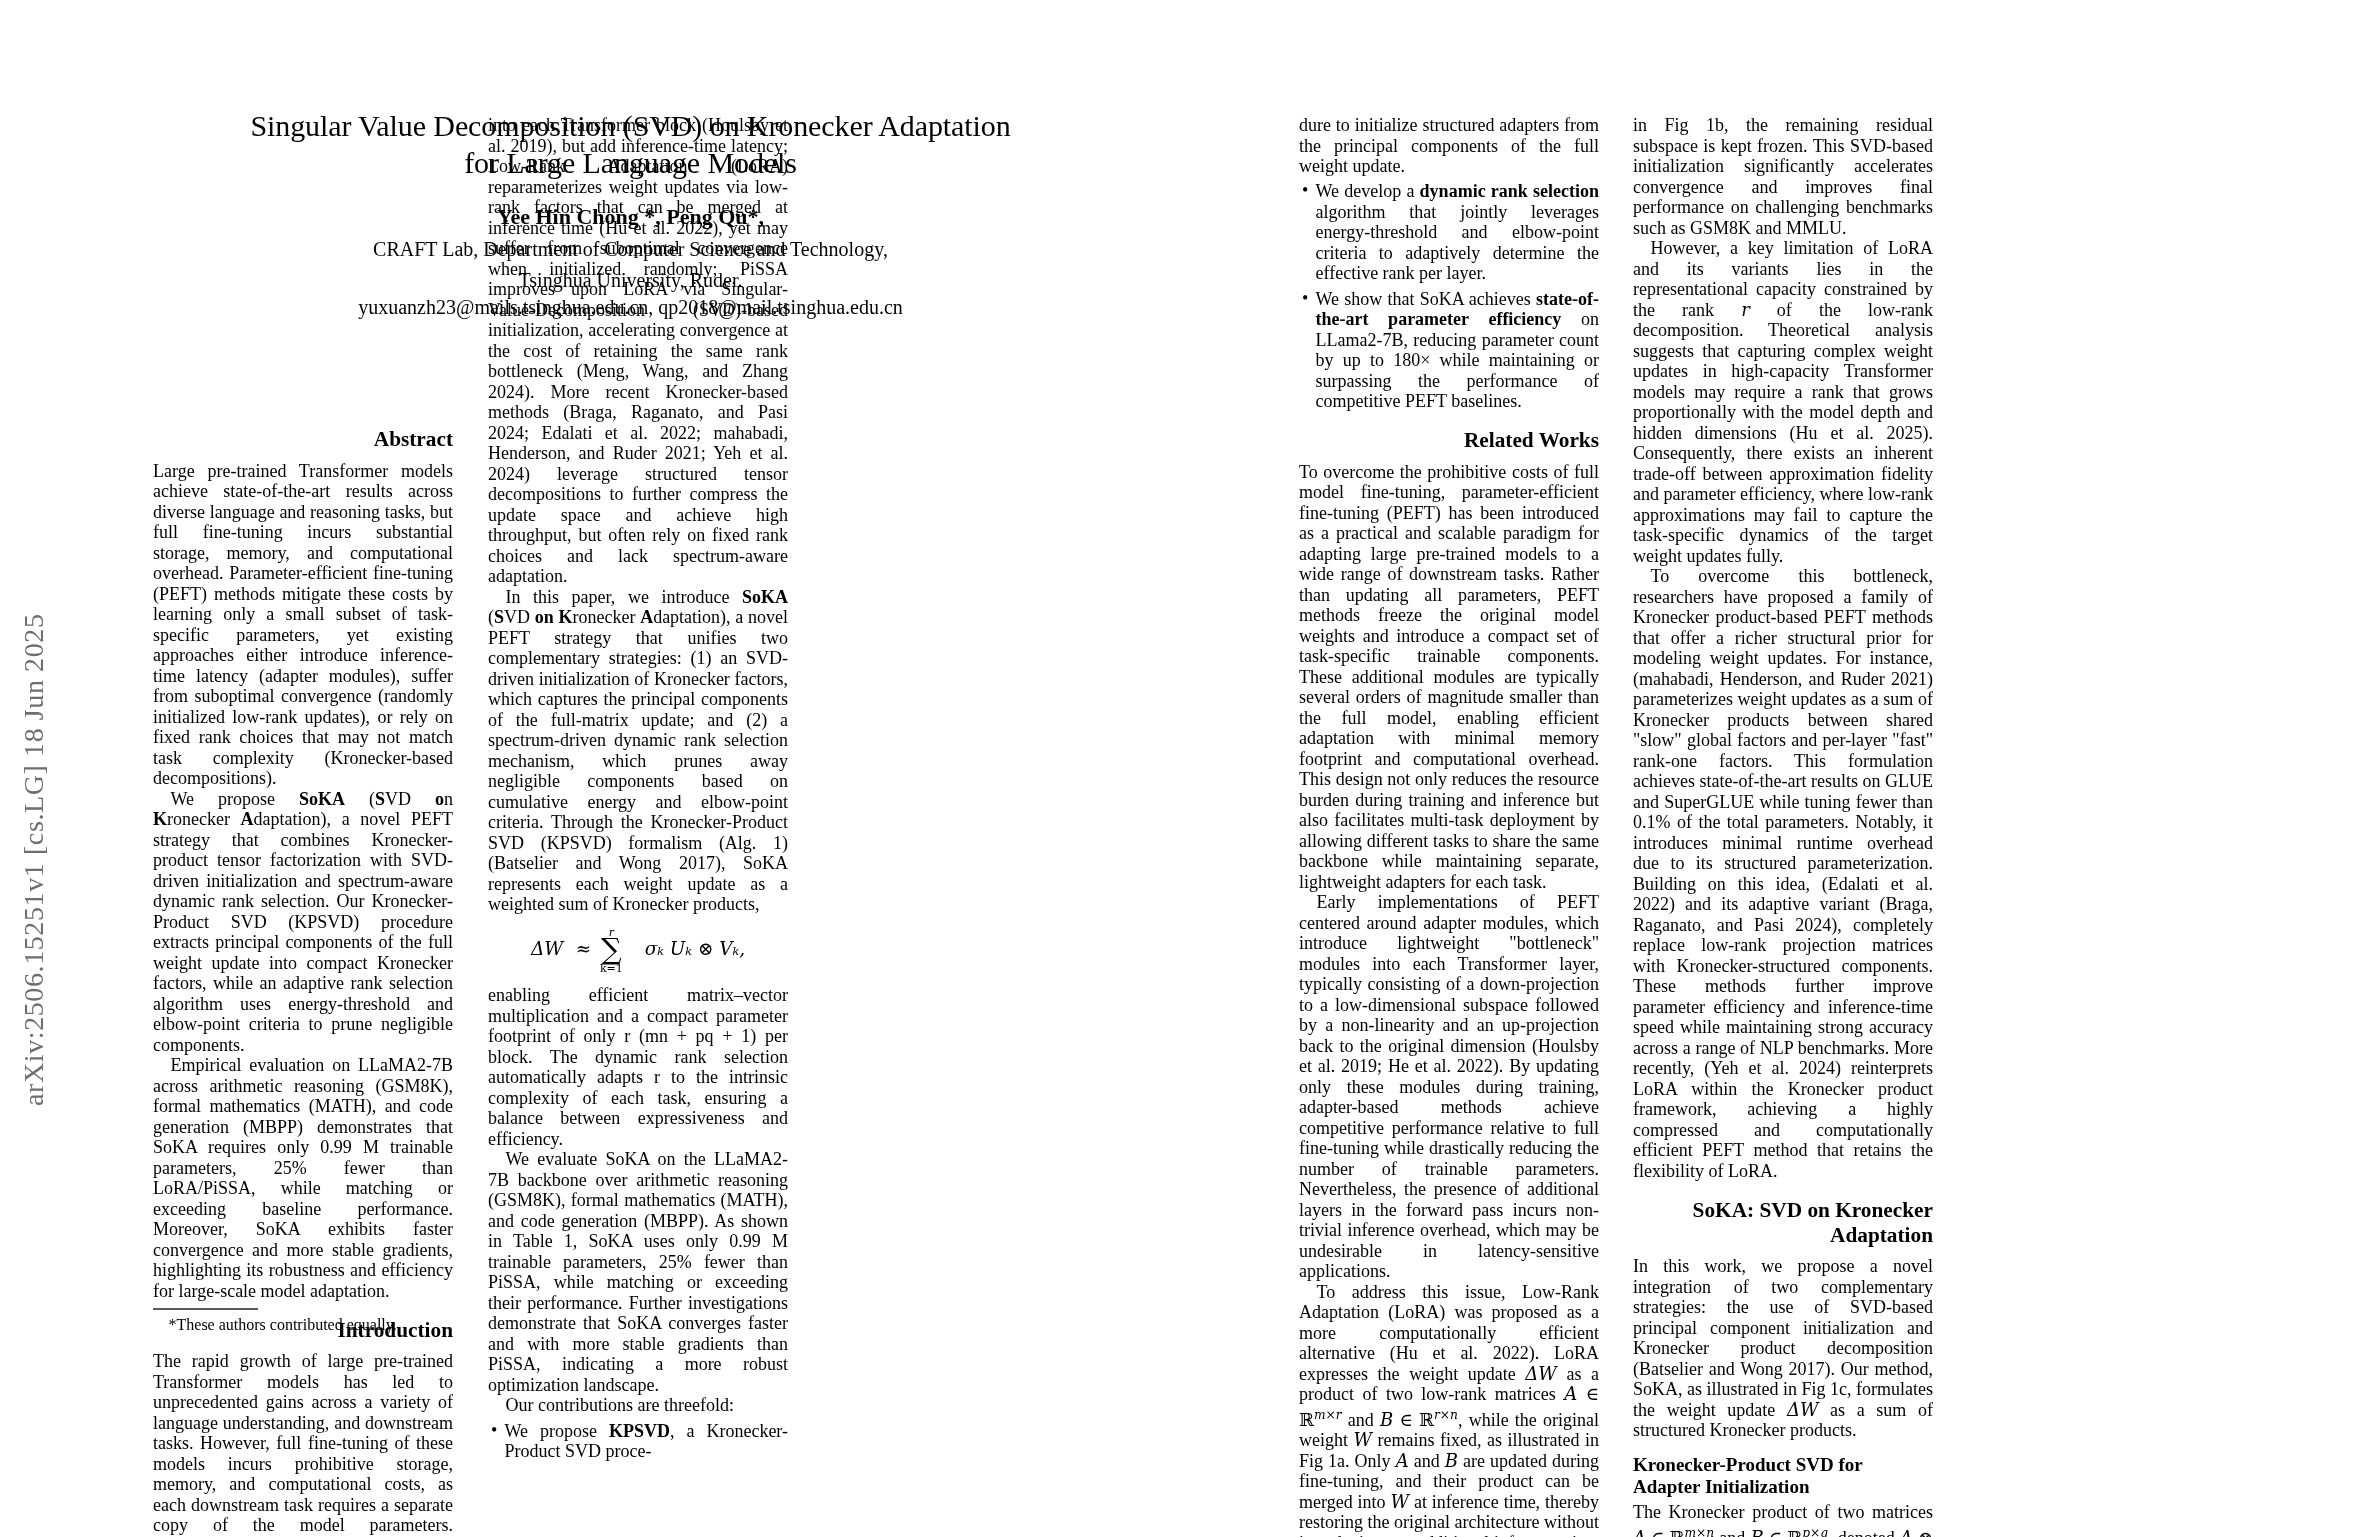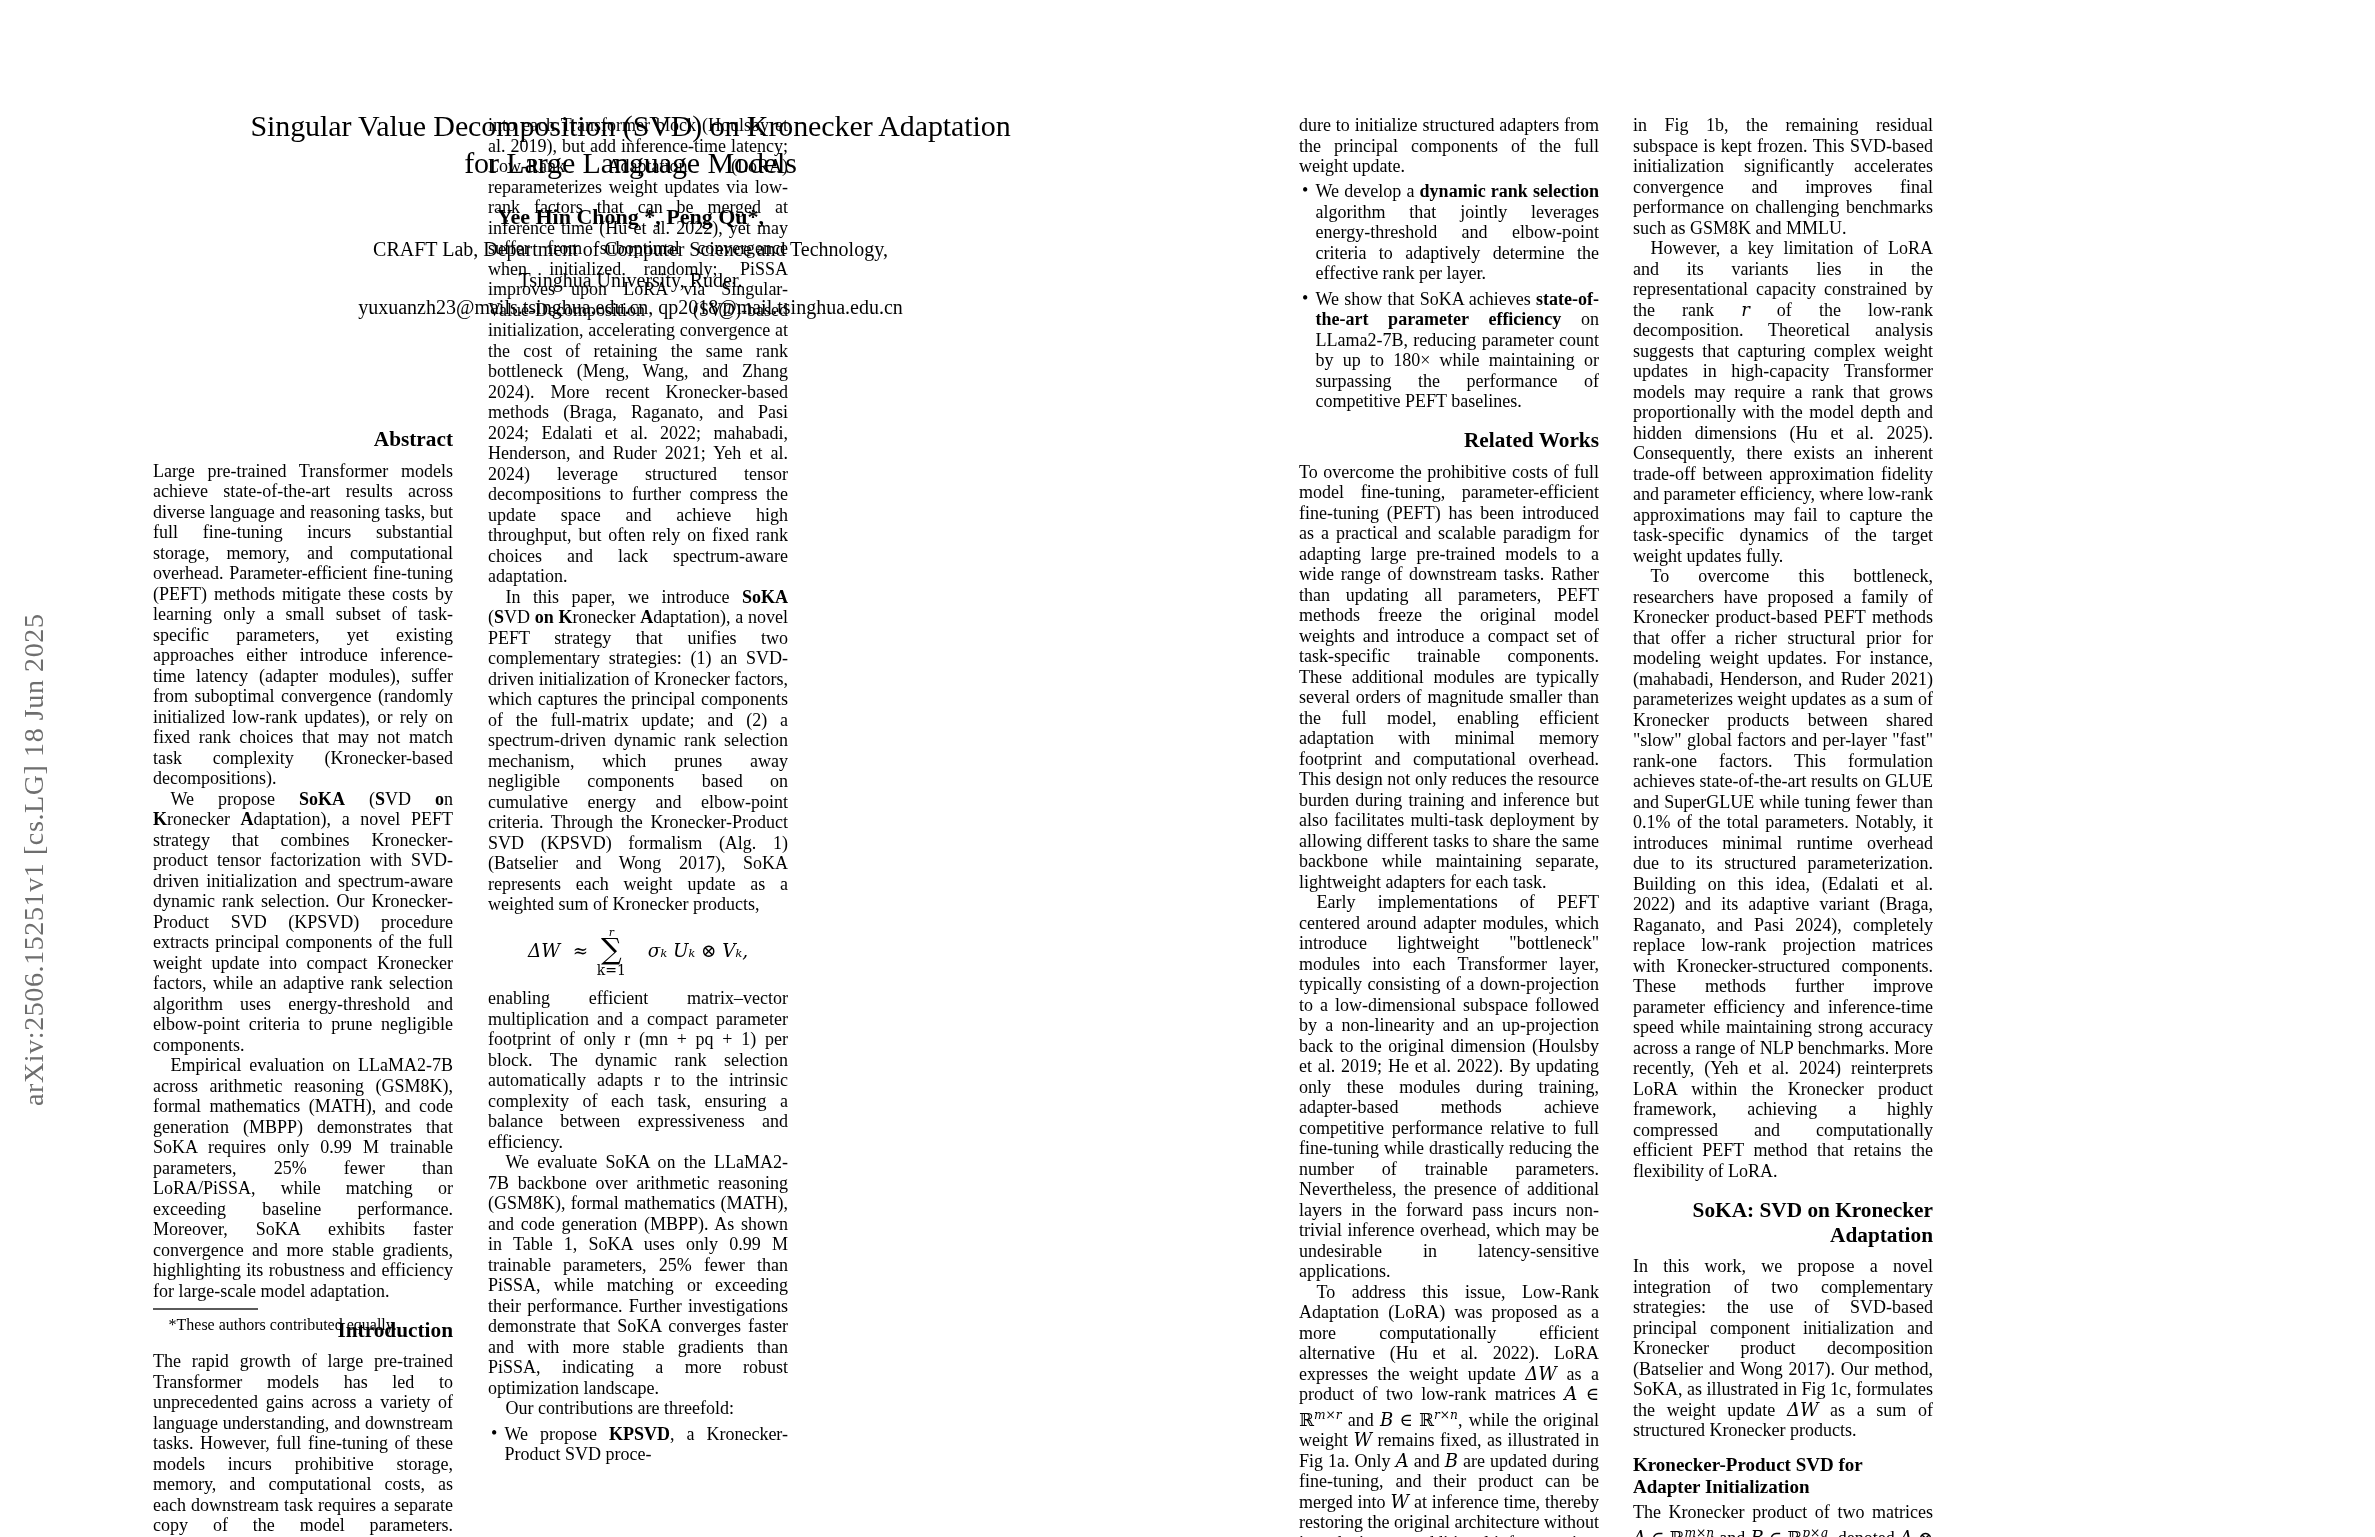--- a/index.html
+++ b/index.html
@@ -140,21 +140,21 @@
   .mi { font-style: italic; font-family: "DejaVu Serif", serif; }
   .sum {
     display: inline-block;
     vertical-align: middle;
     text-align: center;
     line-height: 1;
     margin: 0 1.9px;
   }
   .sum .lim-top { font-size: 11px; font-style: italic; display:block; margin-bottom: -1.9px;}
   .sum .sig { font-size: 29px; display: block; line-height: 0.95; }
-  .sum .lim-bot { font-size: 14px; display: block; margin-top: -1px; }
+  .sum .lim-bot { font-size: 11px; display: block; margin-top: -1px; }
   sup.tp  { font-size: 0.68em; }
 
   
   #footnote {
     position: absolute;
     left: 95px;
     top: 1308px;
     width: 300px;
     font-size: 16px;
     line-height: 19px;

